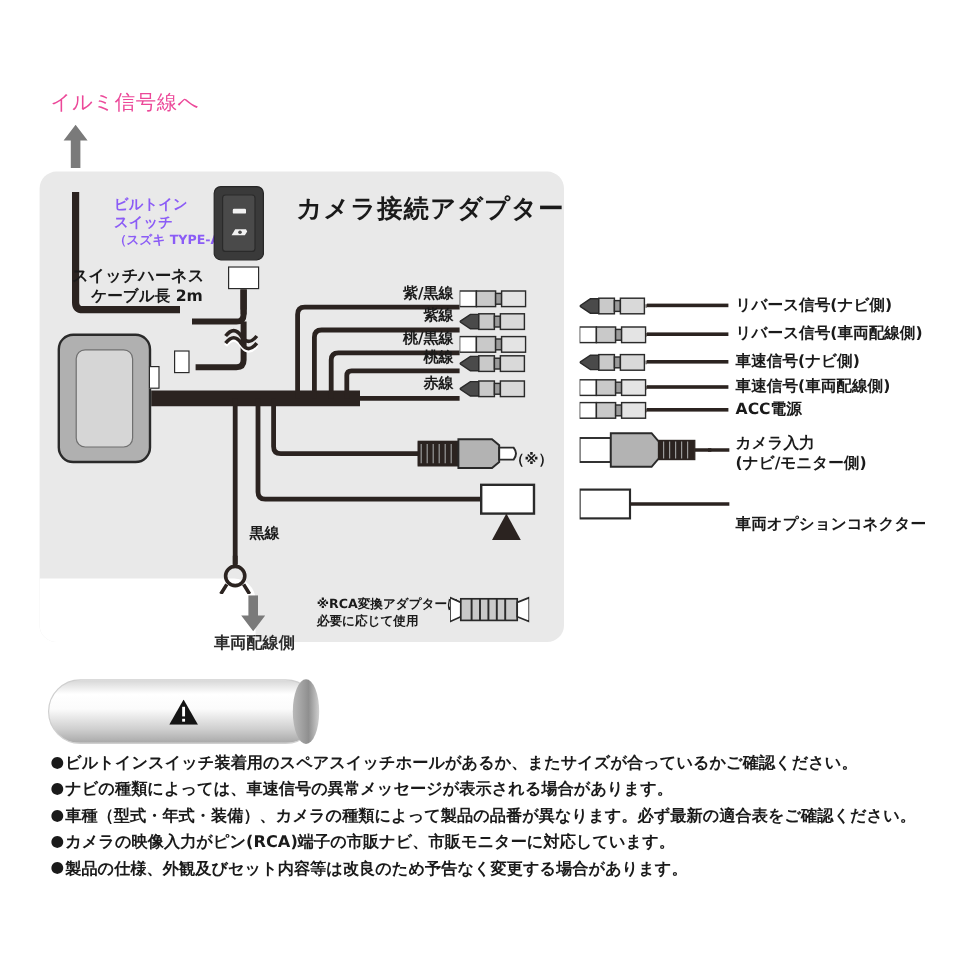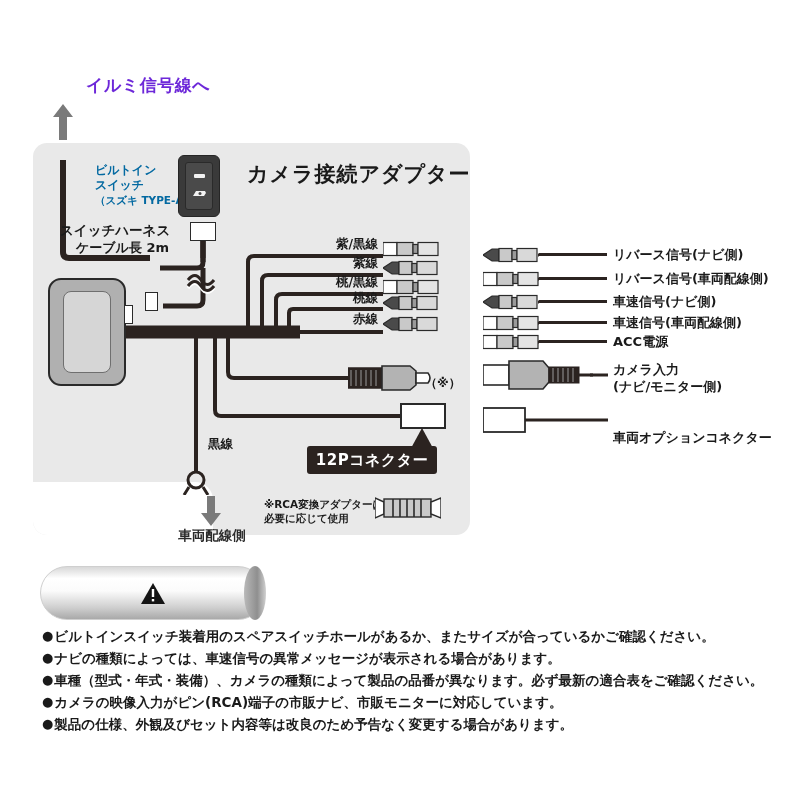--- a/index.html
+++ b/index.html
@@ -11,22 +11,22 @@
     color: #1a1a1a;
     position: relative;
     overflow: hidden;
   }
   .stage { position: absolute; left: 0; top: 0; width: 800px; height: 800px; }
   .abs { position: absolute; }
 
   
   #illumi-label {
     left: 42px; top: 74px;
-    font-size: 17px; font-weight: 700; letter-spacing: .5px;
-    color: #6d28d9; white-space: nowrap; margin-left: 44px;
+    font-size: 17px; font-weight: 400; letter-spacing: .5px;
+    color: #ec4899; white-space: nowrap;
   }
   #illumi-arrow {
     left: 52px; top: 104px; width: 22px; height: 36px;
   }
 
   
   #diagram-panel {
     left: 33px; top: 143px; width: 437px; height: 392px;
     background: #e9e9e9; border-radius: 14px;
   }
@@ -40,21 +40,21 @@
   #adapter-title {
     left: 247px; top: 160px;
     font-size: 21px; font-weight: 700; letter-spacing: 1px;
     color: #1a1a1a; white-space: nowrap;
   }
 
   
   #builtin-switch-label {
     left: 95px; top: 163px;
     font-size: 12px; font-weight: 700; line-height: 15px;
-    color: #0369a1; white-space: nowrap;
+    color: #8b5cf6; white-space: nowrap;
   }
   #builtin-switch-label .sub { font-size: 10.5px; font-weight: 700; }
 
   #builtin-switch {
     left: 178px; top: 155px; width: 42px; height: 62px;
     background: #3a3a3a; border-radius: 6px;
     border: 1px solid #262626;
     display: flex; align-items: center; justify-content: center;
   }
   #builtin-switch .face {
@@ -306,23 +306,20 @@
     </g>
     <path d="M34,4 L62,4 L68,9 L68,23 L62,28 L34,28 Z" fill="#b3b3b3" stroke="#2a2a2a" stroke-width="1.6"></path>
     <path d="M68,11 L80,11 Q84,16 80,21 L68,21 Z" fill="#ffffff" stroke="#2a2a2a" stroke-width="1.6"></path>
   </svg>
   <div class="abs" id="rca-mark">（※）</div>
 
   <div class="abs" id="p12-box"></div>
   <svg class="abs" style="left:408px;top:428px;width:28px;height:22px;">
     <polygon points="14,0 26,22 2,22" fill="#2b2320"></polygon>
   </svg>
-  <div class="abs" id="p12-callout">
-    <span>12Pコネクター</span>
-  </div>
 
   <div class="abs" id="rca-note">
     <div>※RCA変換アダプターは</div>
     <div>必要に応じて使用</div>
   </div>
   <svg class="abs" style="left:375px;top:495px;width:66px;height:26px;">
     <path d="M0,3 L9,7 L9,19 L0,23 Z" fill="#ffffff" stroke="#2a2a2a" stroke-width="1.4"></path>
     <rect x="9" y="4" width="47" height="18" fill="#c9c9c9" stroke="#2a2a2a" stroke-width="1.4"></rect>
     <line x1="18" y1="4" x2="18" y2="22" stroke="#2a2a2a" stroke-width="1.6"></line>
     <line x1="25" y1="4" x2="25" y2="22" stroke="#2a2a2a" stroke-width="1.6"></line>

